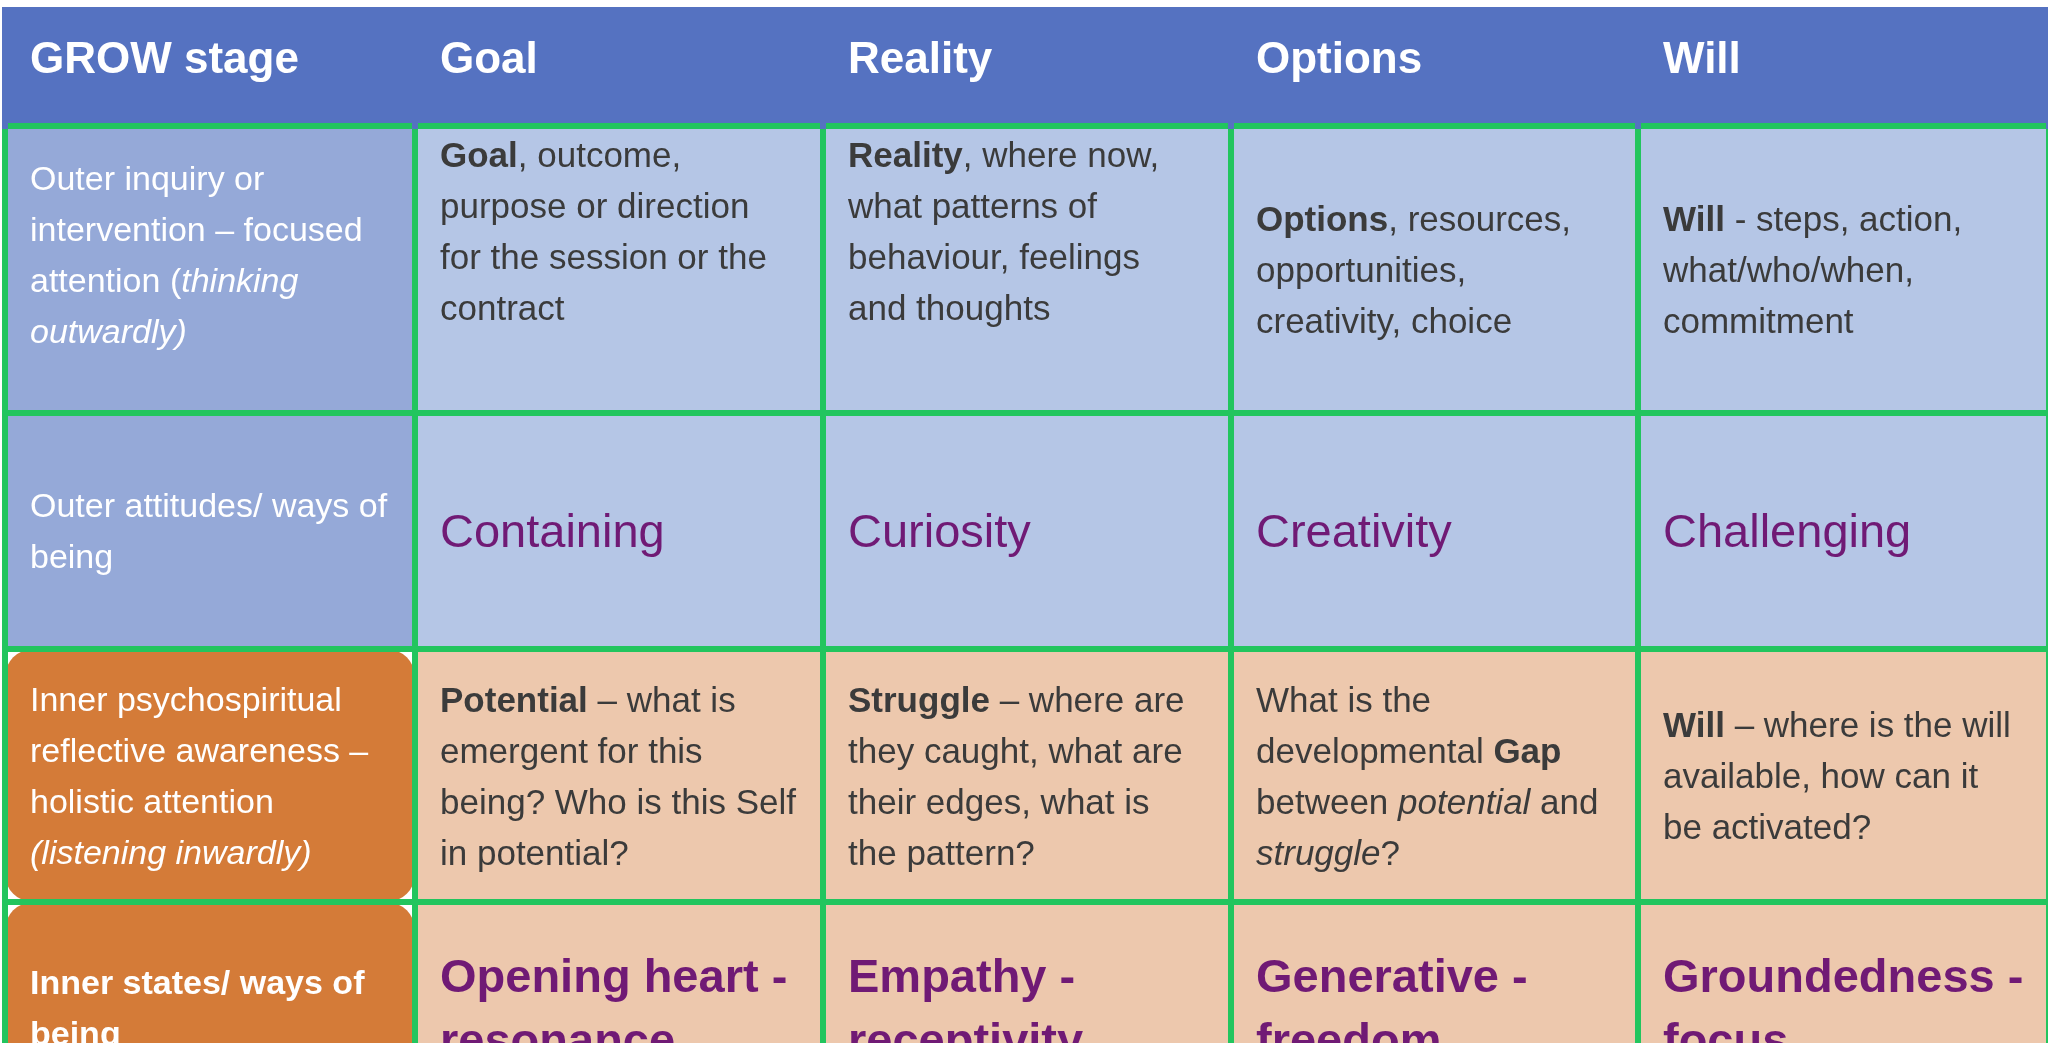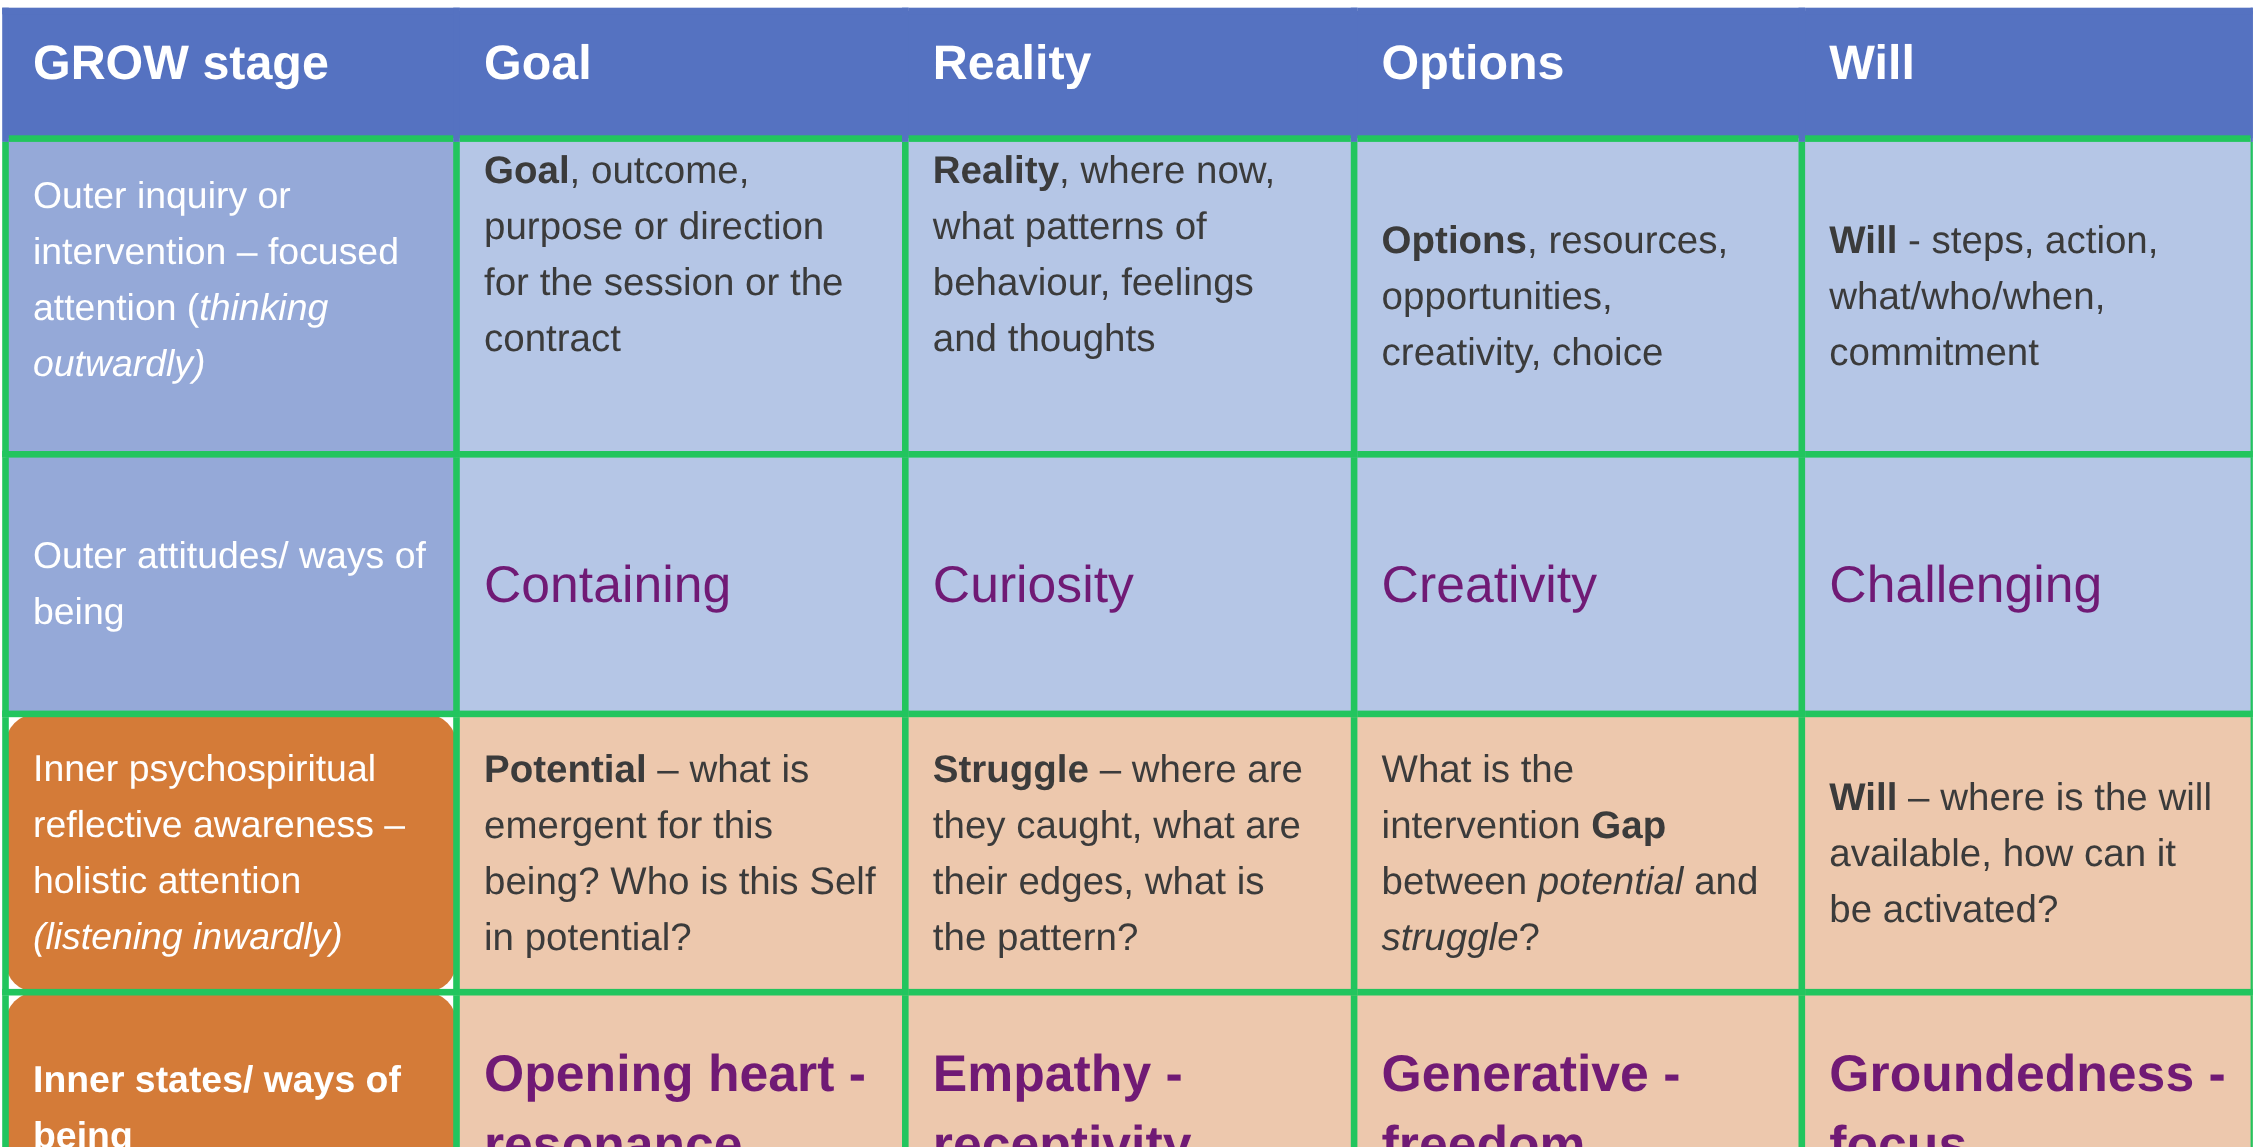--- a/index.html
+++ b/index.html
@@ -73,21 +73,21 @@
       <td class="stage-label blue-label">Outer attitudes/ ways of being</td>
       <td class="big blue-cell">Containing</td>
       <td class="big blue-cell">Curiosity</td>
       <td class="big blue-cell">Creativity</td>
       <td class="big blue-cell">Challenging</td>
     </tr>
     <tr class="r3">
       <td class="stage-label orange-label"><span>Inner psychospiritual reflective awareness – holistic attention</span> <i>(listening inwardly)</i></td>
       <td class="desc peach-cell topish"><b>Potential</b><span> – what is emergent for this being? Who is this Self in potential?</span></td>
       <td class="desc peach-cell topish"><b>Struggle</b><span> – where are they caught, what are their edges, what is the pattern?</span></td>
-      <td class="desc peach-cell topish"><span>What is the intervention </span><b>Gap</b><span> between </span><i>potential</i><span> and </span><i>struggle</i><span>?</span></td>
+      <td class="desc peach-cell topish"><span>What is the developmental </span><b>Gap</b><span> between </span><i>potential</i><span> and </span><i>struggle</i><span>?</span></td>
       <td class="desc peach-cell"><b>Will</b><span> – where is the will available, how can it be activated?</span></td>
     </tr>
     <tr class="r4">
       <td class="stage-label orange-label">Inner states/ ways of being</td>
       <td class="big peach-cell">Opening heart - resonance</td>
       <td class="big peach-cell">Empathy - receptivity</td>
       <td class="big peach-cell">Generative - freedom</td>
       <td class="big peach-cell">Groundedness - focus</td>
     </tr>
   </tbody>

